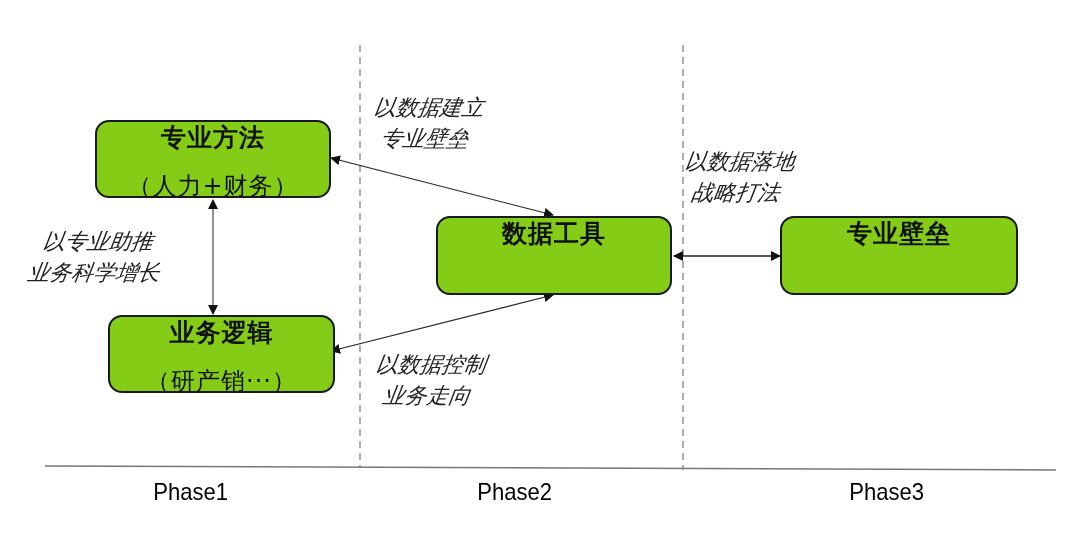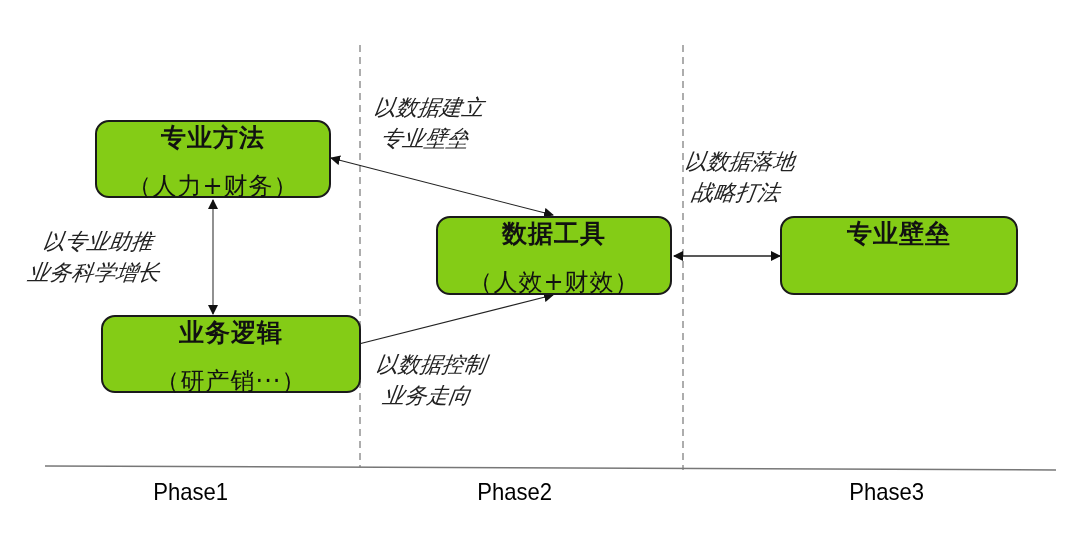--- a/index.html
+++ b/index.html
@@ -37,28 +37,27 @@
   <line x1="331" y1="351" x2="553" y2="295" stroke="#222" stroke-width="1.1" marker-start="url(#ah)" marker-end="url(#ah)"></line>
 
   <line x1="674" y1="256" x2="780" y2="256" stroke="#222" stroke-width="1.3" marker-start="url(#ah)" marker-end="url(#ah)"></line>
 </svg>
 
 <div class="box" style="left:95px; top:120px; width:236px; height:78px;">
   <div class="title">专业方法</div>
   <div class="sub">（人力+财务）</div>
 </div>
 
-<div class="box" style="left:101px; top:315px; width:260px; height:78px;">
+<div class="box" style="left:108px; top:315px; width:227px; height:78px;">
   <div class="title">业务逻辑</div>
   <div class="sub">（研产销···）</div>
 </div>
 
 <div class="box" style="left:436px; top:216px; width:236px; height:79px;">
   <div class="title">数据工具</div>
-  <div class="sub">（人效+财效）</div>
 </div>
 
 <div class="box" style="left:780px; top:216px; width:238px; height:79px;">
   <div class="title">专业壁垒</div>
 </div>
 
 <div class="note" style="left:30px; top:226px;">
   <div>以专业助推</div>
   <div>业务科学增长</div>
 </div>

